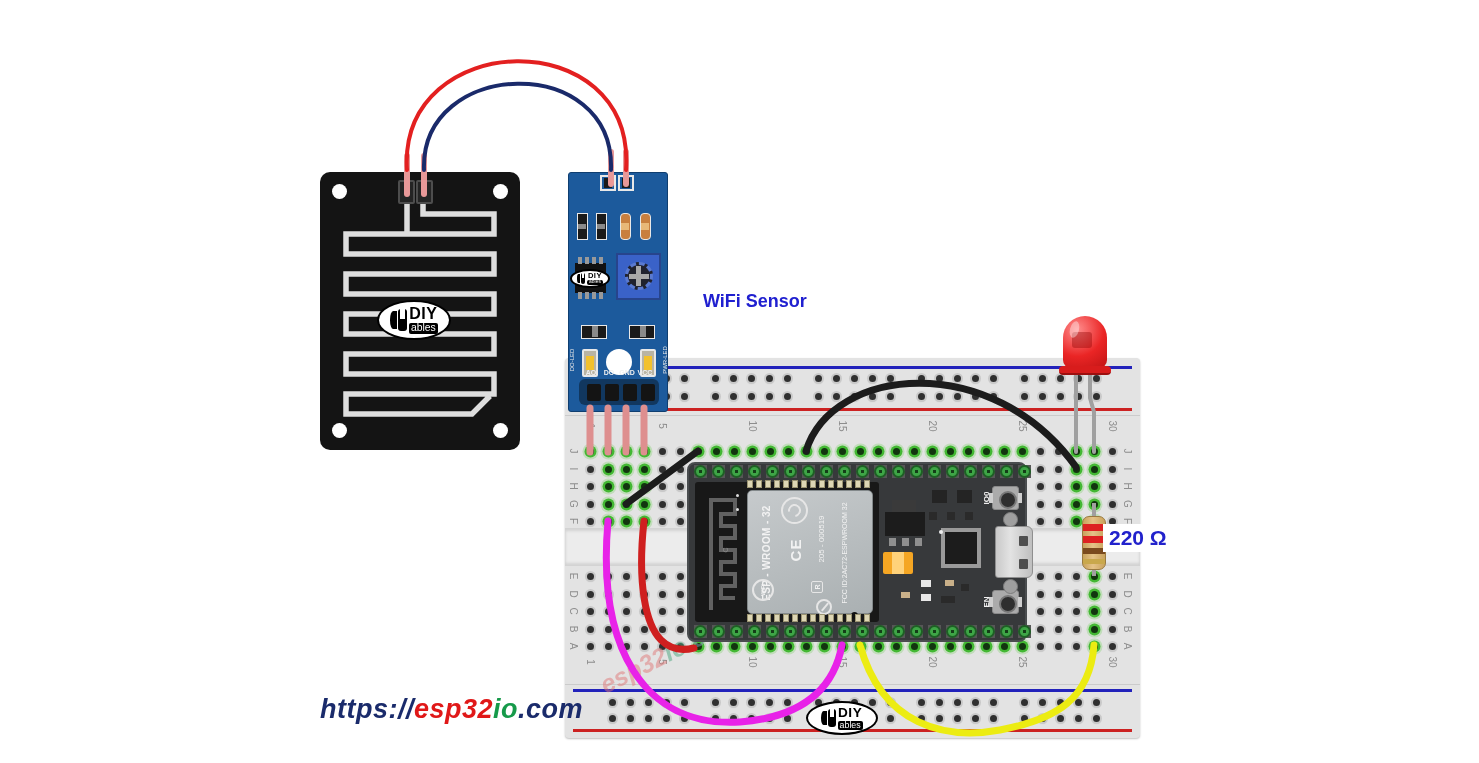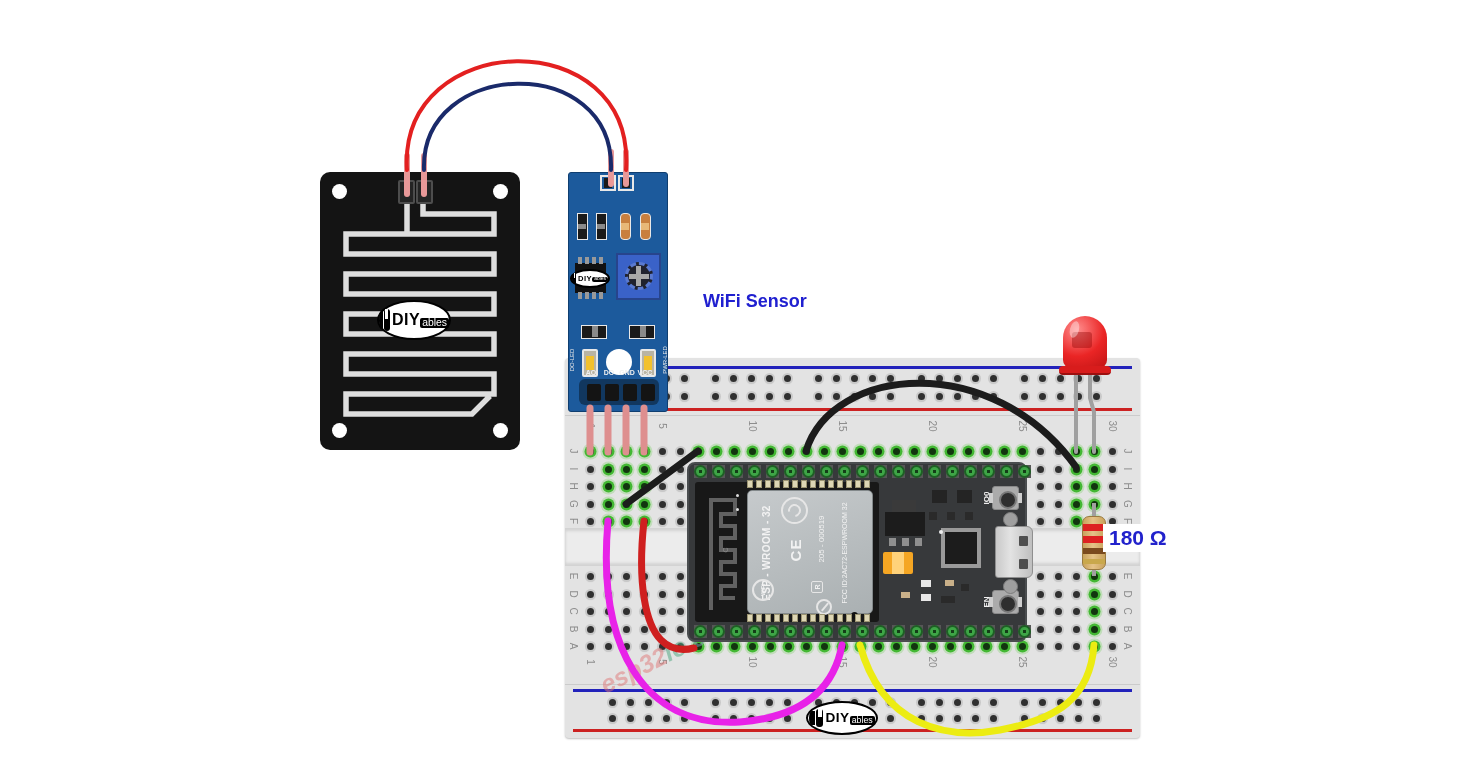--- a/index.html
+++ b/index.html
@@ -12,21 +12,21 @@
   .corner{position:absolute;width:15px;height:15px;border-radius:50%;background:#fff;}
   .ppad{position:absolute;width:13px;height:20px;background:#242424;border:2px solid #4d4d4d;border-radius:2px;}
 
   
   .dlogo{position:absolute;background:#fff;border:2.5px solid #000;border-radius:50%;
          display:flex;align-items:center;justify-content:center;gap:2px;box-sizing:border-box;}
   .dgl{position:relative;display:inline-block;}
   .dgl .c1{position:absolute;background:#000;border-radius:50% 0 0 50%;}
   .dgl .c2{position:absolute;background:#000;border-radius:3px;}
   .dgl .c2i{position:absolute;background:#fff;}
-  .dtxt{display:flex;align-items:flex-end;line-height:1;}
+  .dtxt{display:flex;flex-direction:column;align-items:center;line-height:1;}
   .dtxt .diy{font-weight:bold;color:#000;letter-spacing:0.5px;}
   .dtxt .ables{background:#000;color:#fff;border-radius:2px;padding:0 2px;margin-top:1px;}
 
   
   .smod{position:absolute;left:568px;top:172px;width:100px;height:240px;background:#1c5a9c;
         border:1px solid #0f3e70;border-radius:3px;box-sizing:border-box;}
   .smod .padbox{position:absolute;width:16px;height:16px;border:2px solid #e8e8e8;background:#1c5a9c;box-sizing:border-box;}
   .smod .padin{position:absolute;background:#1a1a1a;}
   .smd{position:absolute;border:1.5px solid #e8e8e8;box-sizing:border-box;}
   .potbody{position:absolute;background:#3a62c8;border:2px solid #27448c;box-sizing:border-box;}
@@ -756,21 +756,22 @@
   </svg>
 
   <div class="led">
     <div class="dome"></div>
     <div class="chipint"></div>
     <div class="hl"></div>
     <div class="flange"></div>
   </div>
 
   <div class="rainlab">WiFi Sensor</div>
-  <div class="reslab">180 Ω</div>
+  <div class="reslab">220 Ω</div>
+  <div class="url" id="url"><span style="color: rgb(26, 43, 107);">https://</span><span style="color: rgb(224, 24, 24);">esp32</span><span style="color: rgb(22, 154, 74);">io</span><span style="color: rgb(26, 43, 107);">.com</span></div>
 
 <div class="dlogo" style="left: 377px; top: 300px; width: 74px; height: 40px;">
       <div class="dgl" style="width: 16.8px; height: 22px;">
         <div class="c1" style="left: 0px; top: 10%; width: 38%; height: 80%;"></div>
         <div class="c2" style="left: 45%; top: 0px; width: 55%; height: 100%;">
           <div class="c2i" style="left: 25%; top: 0px; width: 50%; height: 45%;"></div>
         </div>
       </div>
       <div class="dtxt">
         <div class="diy" style="font-size: 16px;">DIY</div>

